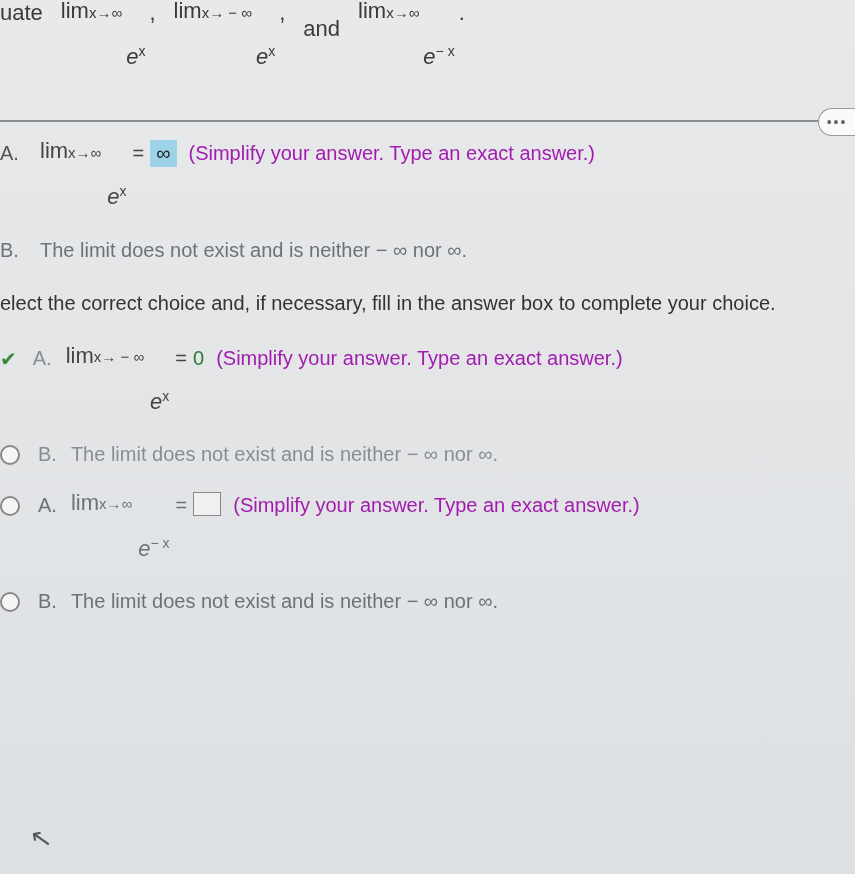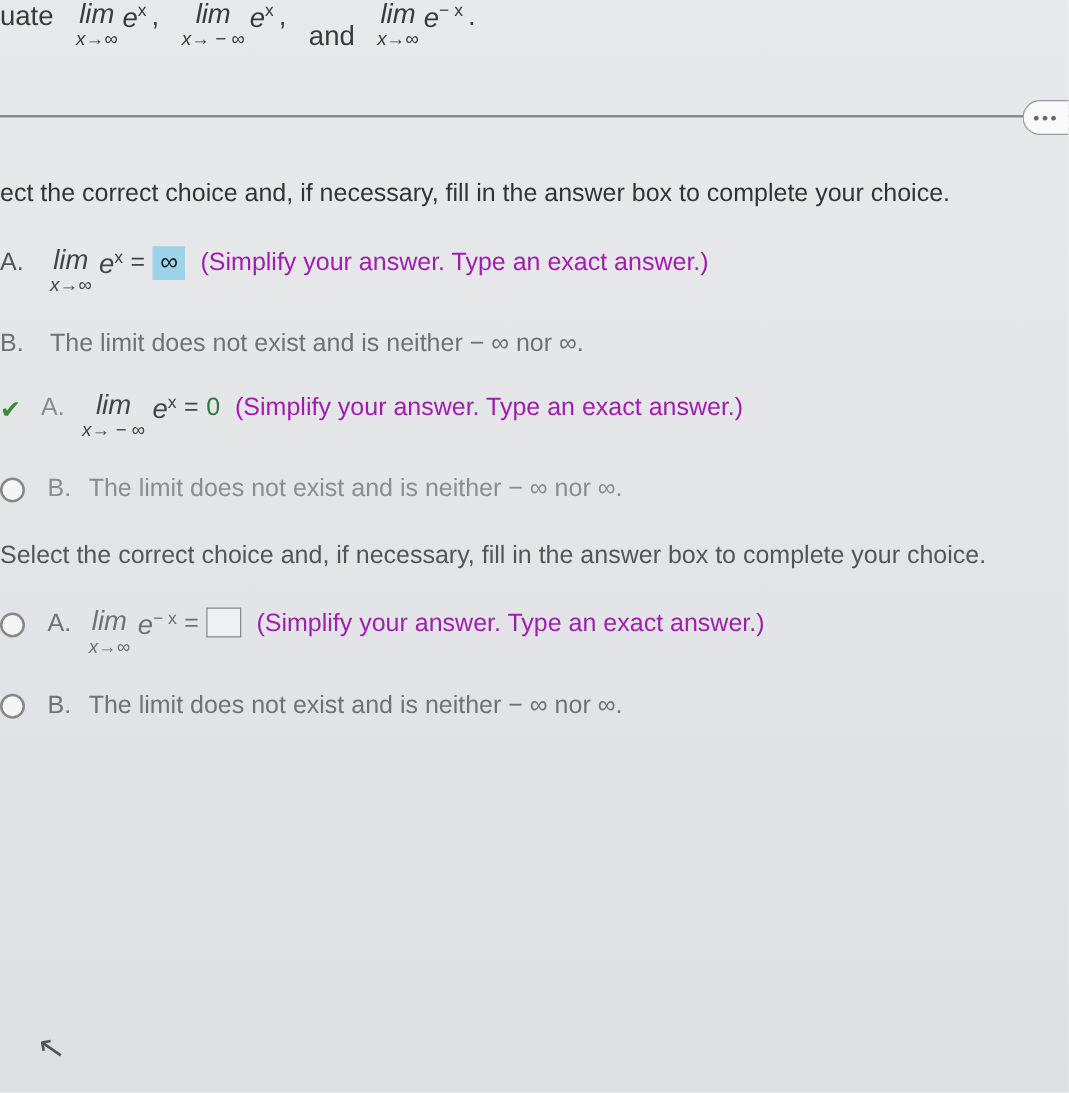--- a/index.html
+++ b/index.html
@@ -18,29 +18,28 @@
     }
     .header-row {
       padding: 0 0 10px 0;
       font-size: 22px;
       display: flex;
       align-items: flex-start;
       gap: 18px;
     }
     .lim-block {
       display: inline-flex;
-      flex-direction: column;
+      flex-direction: row;
       align-items: center;
       line-height: 1;
       vertical-align: top;
-      font-style: italic;
     }
     .lim-top { font-size: 22px; }
     .lim-bot { font-size: 15px; margin-top: 2px; }
-    .expr { font-size: 22px; font-style: italic; }
+    .expr { font-size: 22px; font-style: italic; margin-top: 43px; }
     .sup { font-size: 14px; vertical-align: super; font-style: normal; }
     .hr {
       border-top: 2px solid #8a8d90;
       margin: 40px 0 0 0;
       position: relative;
     }
     .more-btn {
       position: absolute;
       right: 0;
       top: -14px;
@@ -167,21 +166,20 @@
         <span>e</span><span class="sup">− x</span>
       </span>
       <span>.</span>
     </span>
   </div>
 
   <div class="hr">
     <div class="more-btn">•••</div>
   </div>
 
-  <div class="prompt">ect the correct choice and, if necessary, fill in the answer box to complete your choice.</div>
 
   <div class="choice-row">
     <span class="choice-label">A.</span>
     <div class="choice-body">
       <span class="lim-block">
         <span class="lim-top">lim</span>
         <span class="lim-bot">x→∞</span>
       </span>
       <span class="expr">
         <span>e</span><span class="sup">x</span>
@@ -192,20 +190,21 @@
     </div>
   </div>
 
   <div class="choice-row">
     <span class="choice-label med-faded">B.</span>
     <div class="choice-body med-faded">
       <span class="text">The limit does not exist and is neither − ∞ nor ∞.</span>
     </div>
   </div>
 
+  <div class="prompt" style="margin-top:30px;">elect the correct choice and, if necessary, fill in the answer box to complete your choice.</div>
 
   <div class="choice-row">
     <span class="check-icon">✔</span>
     <span class="choice-label faded" style="min-width:18px;">A.</span>
     <div class="choice-body">
       <span class="lim-block">
         <span class="lim-top">lim</span>
         <span class="lim-bot">x→ − ∞</span>
       </span>
       <span class="expr">
@@ -218,21 +217,20 @@
   </div>
 
   <div class="choice-row">
     <span class="radio faded"></span>
     <span class="choice-label faded" style="min-width:18px;">B.</span>
     <div class="choice-body faded">
       <span class="text">The limit does not exist and is neither − ∞ nor ∞.</span>
     </div>
   </div>
 
-  <div class="prompt" style="margin-top:30px;color:#555;">Select the correct choice and, if necessary, fill in the answer box to complete your choice.</div>
 
   <div class="choice-row">
     <span class="radio"></span>
     <span class="choice-label med-faded" style="min-width:18px;">A.</span>
     <div class="choice-body med-faded">
       <span class="lim-block">
         <span class="lim-top">lim</span>
         <span class="lim-bot">x→∞</span>
       </span>
       <span class="expr">

